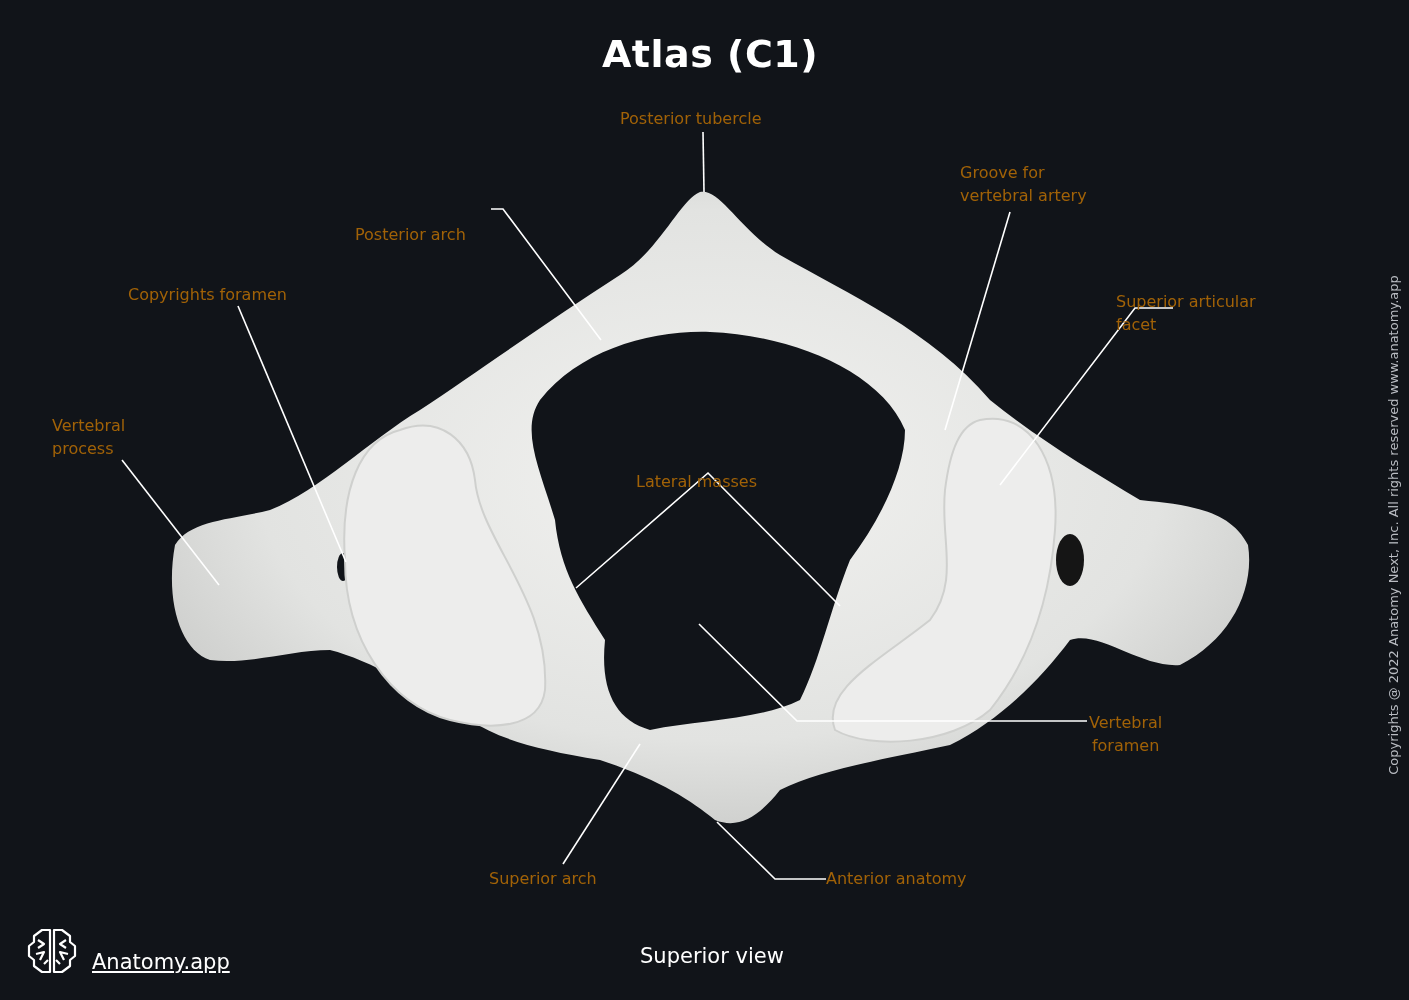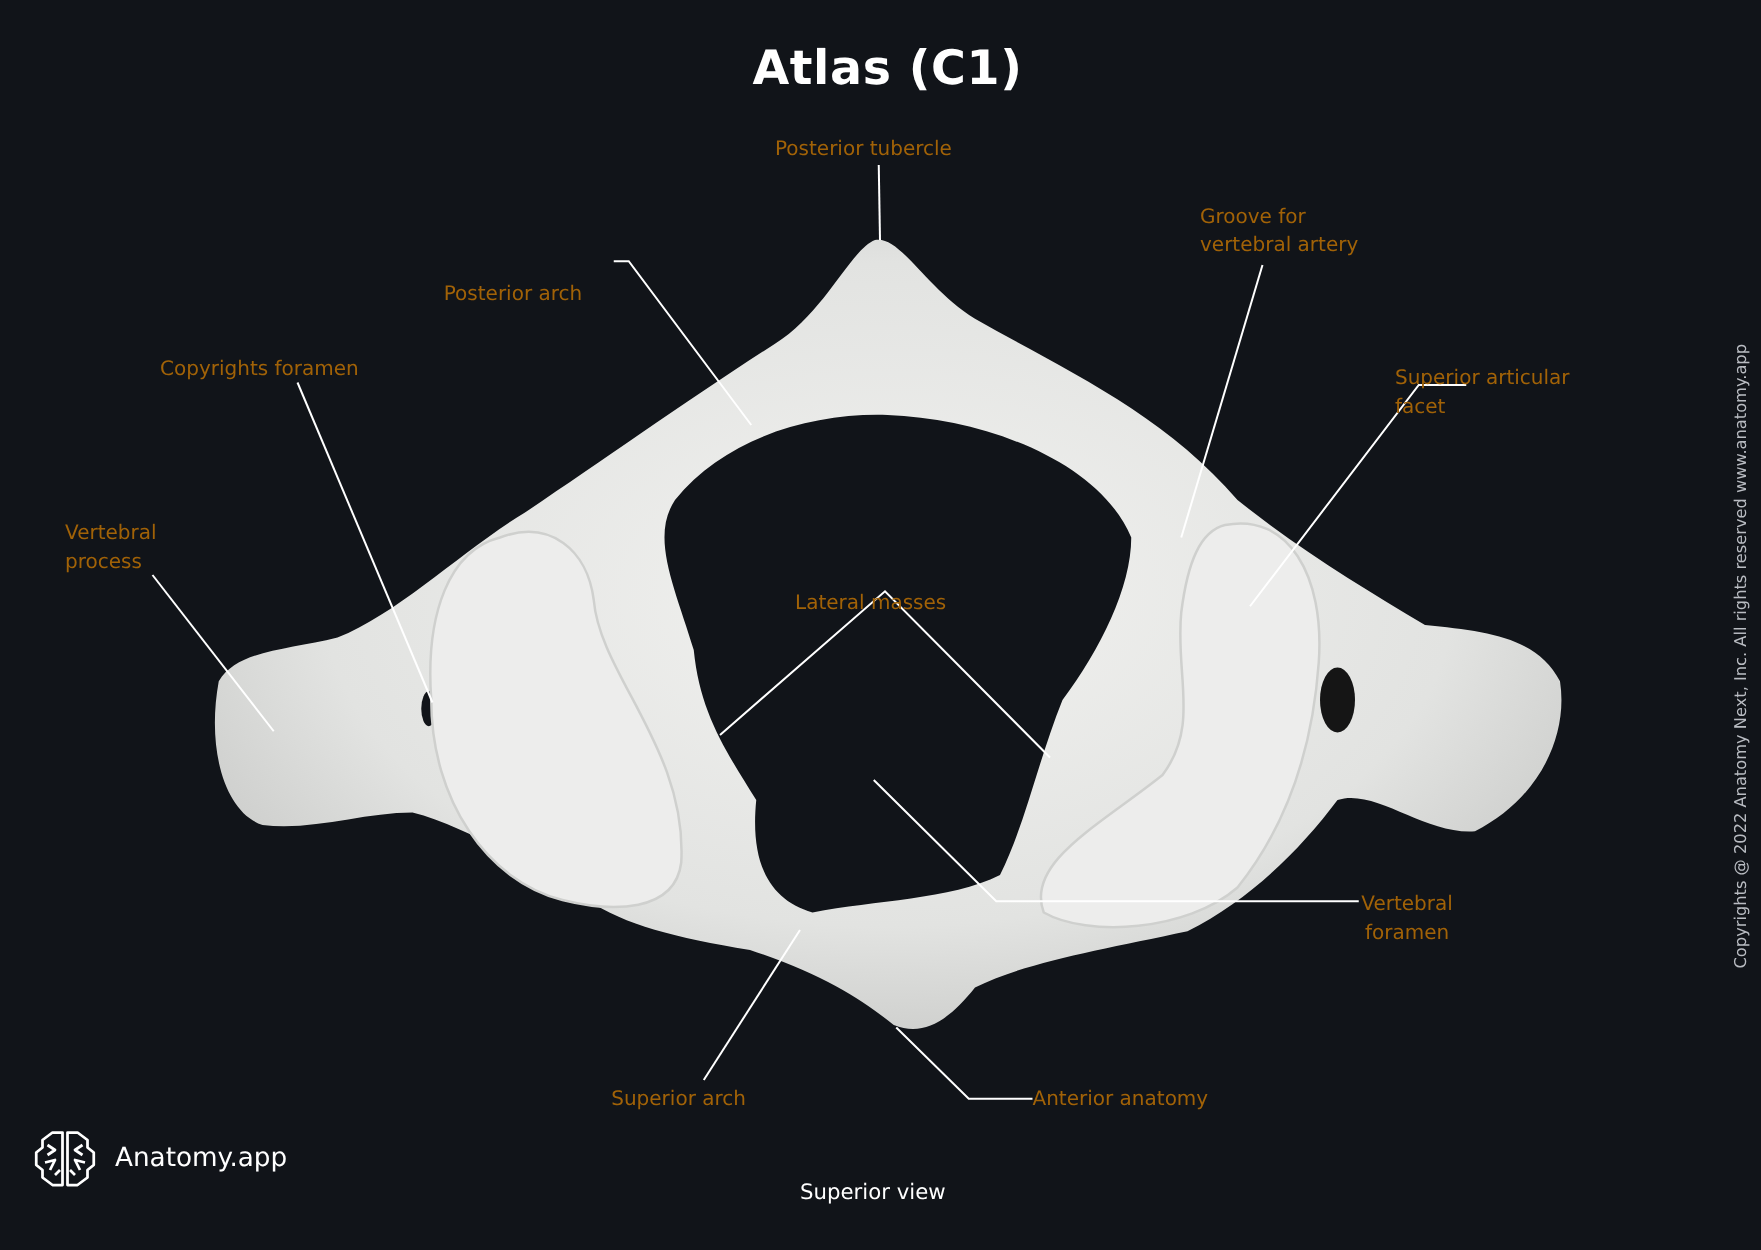--- a/index.html
+++ b/index.html
@@ -12,23 +12,23 @@
     font-size: 38px; font-weight: bold; letter-spacing: 0.5px;
   }
   .label {
     position: absolute; font-size: 16px; line-height: 23px; white-space: pre-line; color: #a16207;
   }
   svg.main { position: absolute; left: 0; top: 0; }
   .copyright {
     position: absolute; left: 1393px; top: 525px; transform: translate(-50%, -50%) rotate(-90deg);
     white-space: nowrap; font-size: 13px; color: #b9bcc2;
   }
-  .brand { position: absolute; left: 26px; top: 902px; display: flex; align-items: center; gap: 14px; }
+  .brand { position: absolute; left: 26px; top: 926px; display: flex; align-items: flex-end; gap: 14px; text-decoration: underline; }
   .brand-name { font-size: 21px; color: #fff; }
-  .view { position: absolute; left: 640px; top: 944px; font-size: 17px; }
+  .view { position: absolute; left: 640px; top: 944px; font-size: 21px; }
 </style>
 </head>
 <body>
 
 <div class="title">Atlas (C1)</div>
 
 <svg class="main" width="1409" height="1000">
   <defs>
     <radialGradient id="boneGrad" cx="50%" cy="45%" r="60%">
       <stop offset="0%" stop-color="#f2f2f0"></stop>

